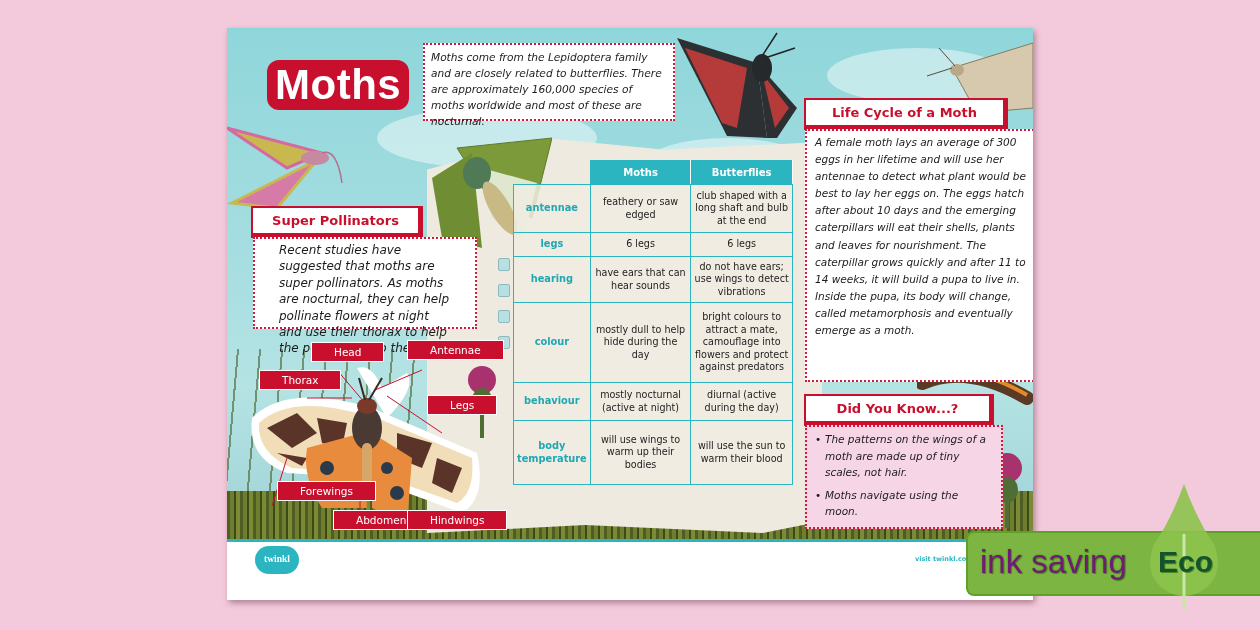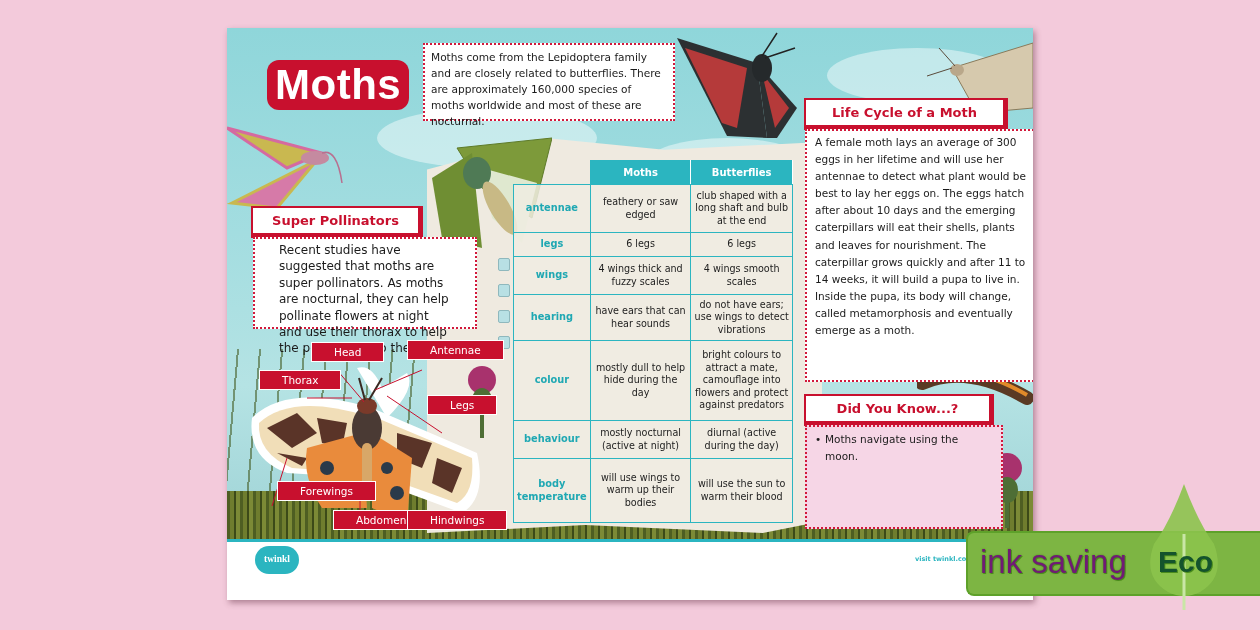--- a/index.html
+++ b/index.html
@@ -36,21 +36,21 @@
   .title {
     position: absolute; left: 40px; top: 32px; padding: 0 8px; height: 50px;
     background: #c8102e; border-radius: 12px;
     color: #fff; font-family: "Liberation Sans", sans-serif; font-weight: bold; font-size: 42px; line-height: 50px;
     letter-spacing: 0.5px;
   }
 
   .dotted-box {
     position: absolute; background: #fff;
     border: 2px dotted #d2193b;
-    font-family: "DejaVu Sans", sans-serif; color: #1b1b1b;
+    font-family: "DejaVu Sans", sans-serif; color: #1b1b1b; font-style: italic;
   }
   .intro { left: 196px; top: 15px; width: 252px; height: 78px; padding: 4px 6px; font-size: 10.6px; line-height: 16px; }
 
   .header-tab {
     position: absolute; background: #fff; border: 2px solid #c8102e;
     border-bottom: 5px solid #c8102e; border-right: 5px solid #c8102e;
     color: #c8102e; font-weight: bold; font-family: "DejaVu Sans", sans-serif;
   }
   .sp-tab { left: 24px; top: 178px; width: 172px; height: 32px; font-size: 13px; line-height: 26px; text-align: center; }
   .sp-body { left: 26px; top: 209px; width: 224px; height: 92px; padding: 3px 24px; font-size: 12px; line-height: 16.4px; }
@@ -222,25 +222,20 @@
         <tr style="height:48px;">
           <td class="rowhead">antennae</td>
           <td class="col">feathery or saw edged</td>
           <td class="col">club shaped with a long shaft and bulb at the end</td>
         </tr>
         <tr style="height:24px;">
           <td class="rowhead">legs</td>
           <td class="col">6 legs</td>
           <td class="col">6 legs</td>
         </tr>
-        <tr style="height:38px;">
-          <td class="rowhead">wings</td>
-          <td class="col">4 wings thick and fuzzy scales</td>
-          <td class="col">4 wings smooth scales</td>
-        </tr>
         <tr style="height:46px;">
           <td class="rowhead">hearing</td>
           <td class="col">have ears that can hear sounds</td>
           <td class="col">do not have ears; use wings to detect vibrations</td>
         </tr>
         <tr style="height:80px;">
           <td class="rowhead">colour</td>
           <td class="col">mostly dull to help hide during the day</td>
           <td class="col">bright colours to attract a mate, camouflage into flowers and protect against predators</td>
         </tr>
@@ -256,20 +251,21 @@
         </tr>
       </tbody>
     </table>
   </div>
 
   <div class="header-tab lc-tab">Life Cycle of a Moth</div>
   <div class="dotted-box lc-body">A female moth lays an average of 300 eggs in her lifetime and will use her antennae to detect what plant would be best to lay her eggs on. The eggs hatch after about 10 days and the emerging caterpillars will eat their shells, plants and leaves for nourishment. The caterpillar grows quickly and after 11 to 14 weeks, it will build a pupa to live in. Inside the pupa, its body will change, called metamorphosis and eventually emerge as a moth.</div>
 
   <div class="header-tab dk-tab">Did You Know...?</div>
   <ul class="dotted-box dk-body">
+    <li>The patterns on the wings of a moth are made up of tiny scales, not hair.</li>
     <li>Moths navigate using the moon.</li>
   </ul>
 
   <div class="lbl" style="left:84px;top:314px;">Head</div>
   <div class="lbl" style="left:180px;top:312px;">Antennae</div>
   <div class="lbl" style="left:32px;top:342px;">Thorax</div>
   <div class="lbl" style="left:200px;top:367px;">Legs</div>
   <div class="lbl" style="left:10px;top:453px;margin-left:40px;">Forewings</div>
   <div class="lbl" style="left:106px;top:482px;">Abdomen</div>
   <div class="lbl" style="left:180px;top:482px;">Hindwings</div>

